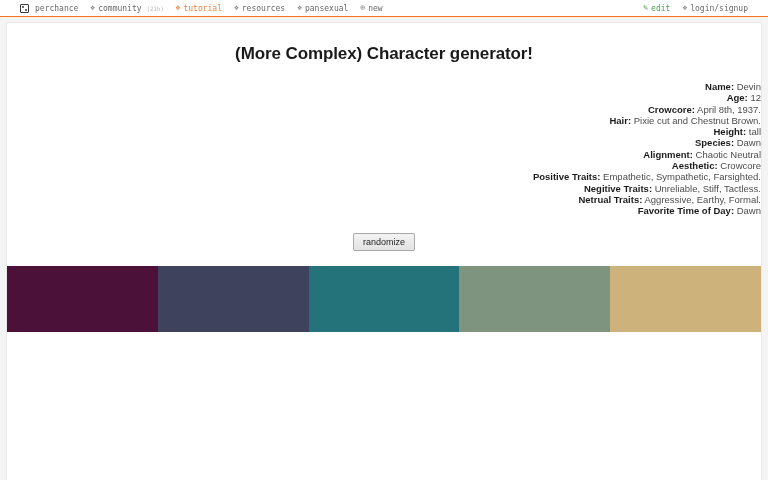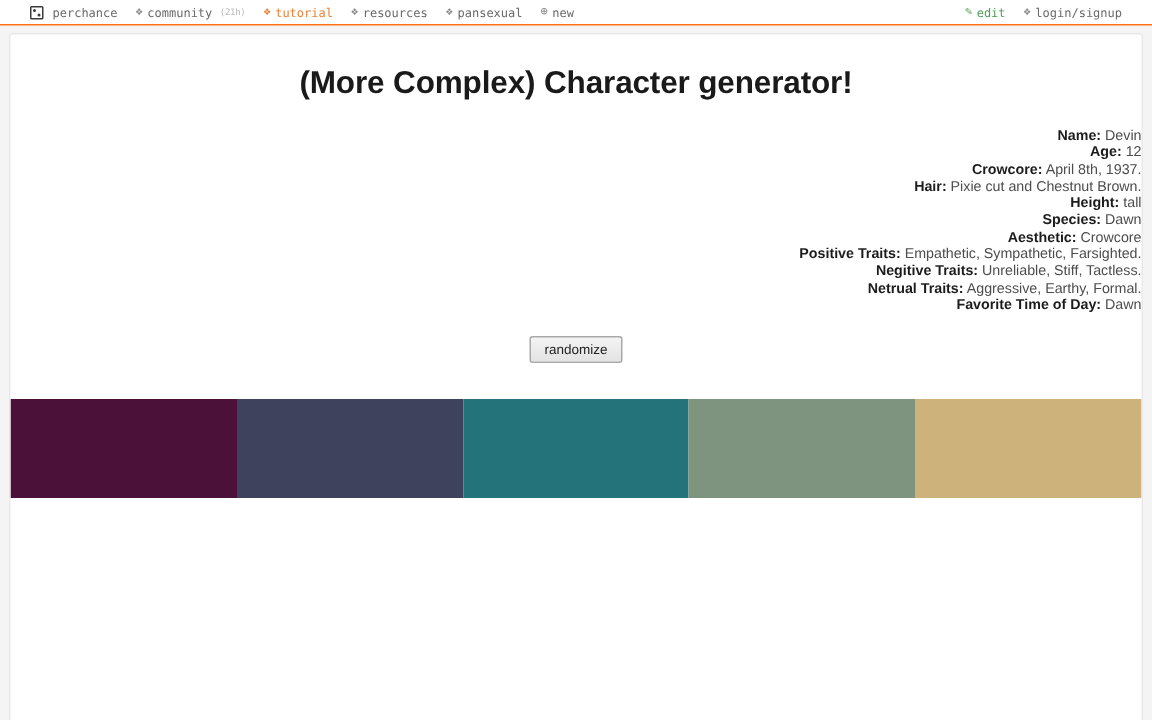--- a/index.html
+++ b/index.html
@@ -72,21 +72,21 @@
     margin: 5px 6px 6px 6px;
     height: 461px;
     background: #ffffff;
     border: 1px solid #e9e9e9;
     border-radius: 2px;
     overflow: hidden;
   }
 
   .page-title {
     text-align: center;
-    font-size: 21px;
+    font-size: 17px;
     font-weight: bold;
     color: #1a1a1a;
     margin: 21px 0 0 0;
     letter-spacing: -0.1px;
   }
 
   .char-sheet {
     margin-top: 17px;
     text-align: right;
     font-size: 9.5px;
@@ -168,20 +168,21 @@
 
   <h1 class="page-title">(More Complex) Character generator!</h1>
 
   <div class="char-sheet">
       <div class="char-row"><span class="char-label">Name:</span> <span class="char-value">Devin</span></div>
       <div class="char-row"><span class="char-label">Age:</span> <span class="char-value">12</span></div>
       <div class="char-row"><span class="char-label">Crowcore:</span> <span class="char-value">April 8th, 1937.</span></div>
       <div class="char-row"><span class="char-label">Hair:</span> <span class="char-value">Pixie cut and Chestnut Brown.</span></div>
       <div class="char-row"><span class="char-label">Height:</span> <span class="char-value">tall</span></div>
       <div class="char-row"><span class="char-label">Species:</span> <span class="char-value">Dawn</span></div>
+      <div class="char-row"><span class="char-label">Alignment:</span> <span class="char-value">Chaotic Neutral</span></div>
       <div class="char-row"><span class="char-label">Aesthetic:</span> <span class="char-value">Crowcore</span></div>
       <div class="char-row"><span class="char-label">Positive Traits:</span> <span class="char-value">Empathetic, Sympathetic, Farsighted.</span></div>
       <div class="char-row"><span class="char-label">Negitive Traits:</span> <span class="char-value">Unreliable, Stiff, Tactless.</span></div>
       <div class="char-row"><span class="char-label">Netrual Traits:</span> <span class="char-value">Aggressive, Earthy, Formal.</span></div>
       <div class="char-row"><span class="char-label">Favorite Time of Day:</span> <span class="char-value">Dawn</span></div>
     </div>
 
   <div class="randomize-wrap">
     <button class="randomize-btn">randomize</button>
   </div>

